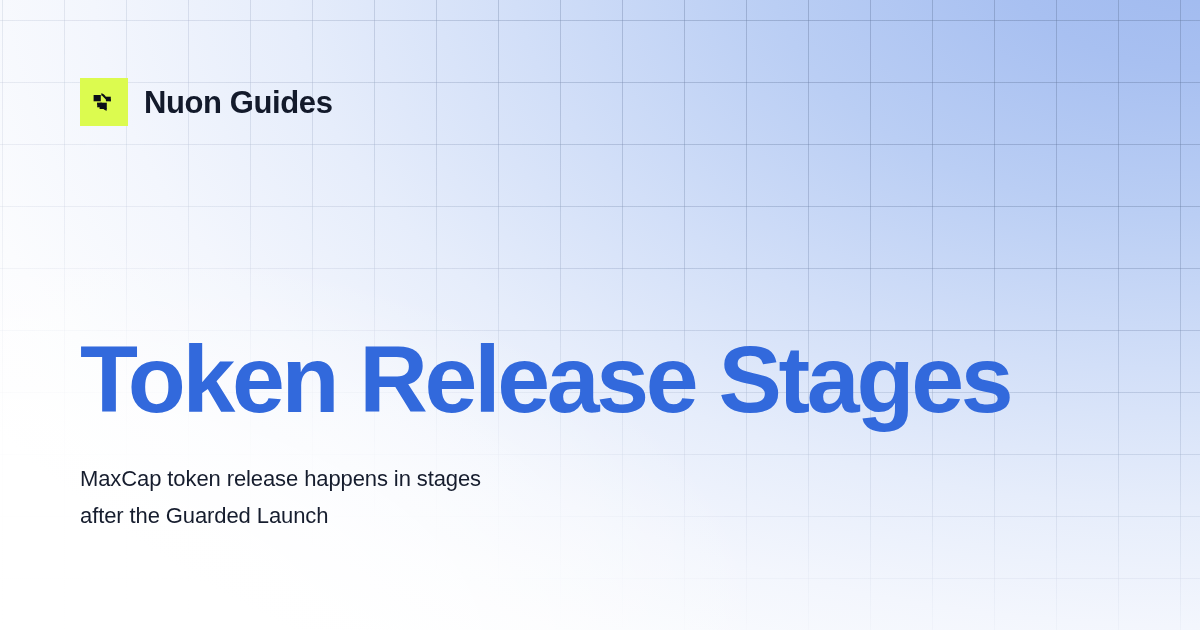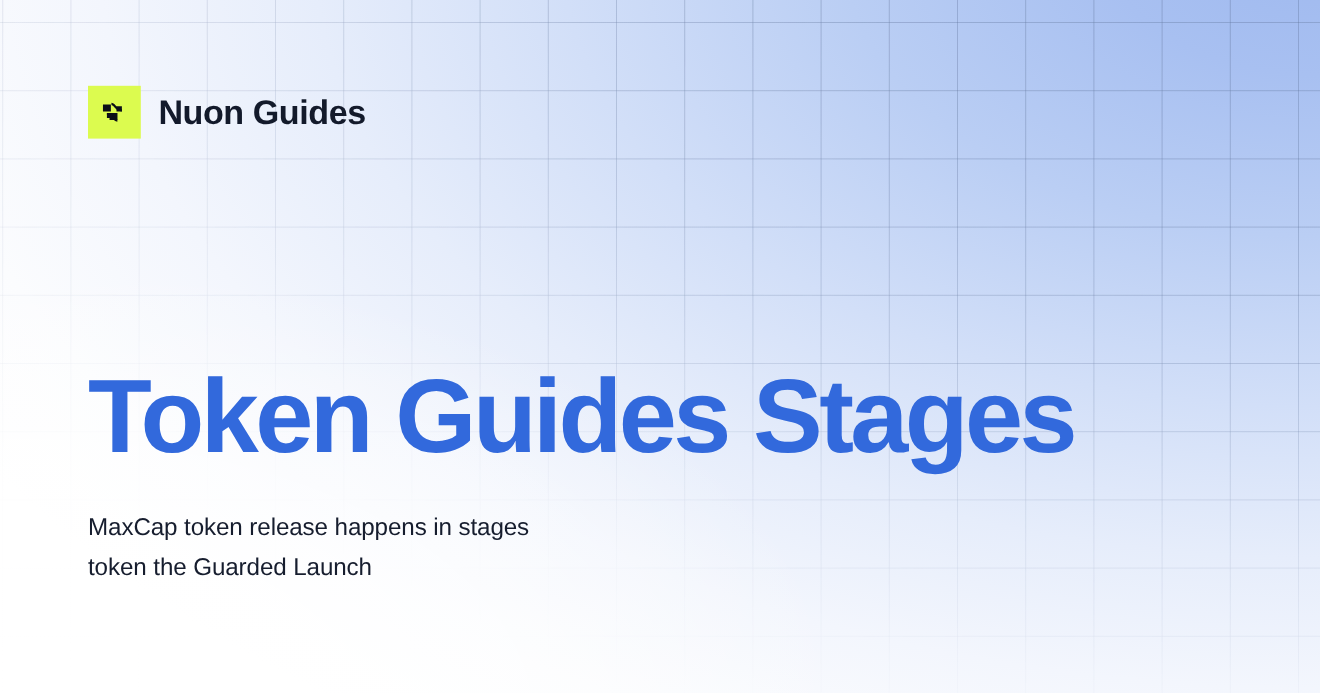--- a/index.html
+++ b/index.html
@@ -189,20 +189,20 @@
           <path d="M18.2 15.7 h7.2 v6.3 h-7.2 z" fill="#0b0f18" transform="translate(-7.6 0)"></path>
           <path d="M17.7 23.7 c-2.2 -0.2 -3.3 -1.9 -4.6 -3.4 c-1.3 -1.5 -2.8 -2.5 -4.9 -2.6 v-2.0 c2.9 0.1 4.9 1.5 6.4 3.3 c1.0 1.2 1.8 2.3 3.1 2.6 z" fill="#0b0f18"></path>
           <path d="M17.6 15.7 h4.9 v4.6 h-4.9 z" fill="#0b0f18" transform="translate(-9.4 0)"></path>
         </svg>
       </span>
     </div>
     <div class="brand-name">Nuon Guides</div>
   </div>
 
   <div class="headline-block">
-    <h1 class="headline">Token Guides Stages</h1>
+    <h1 class="headline">Token Release Stages</h1>
     <p class="subhead">
       <span class="sub-line">MaxCap token release happens in stages</span>
-      <span class="sub-line">token the Guarded Launch</span>
+      <span class="sub-line">after the Guarded Launch</span>
     </p>
   </div>
 
 </div>
 
 </body></html>

